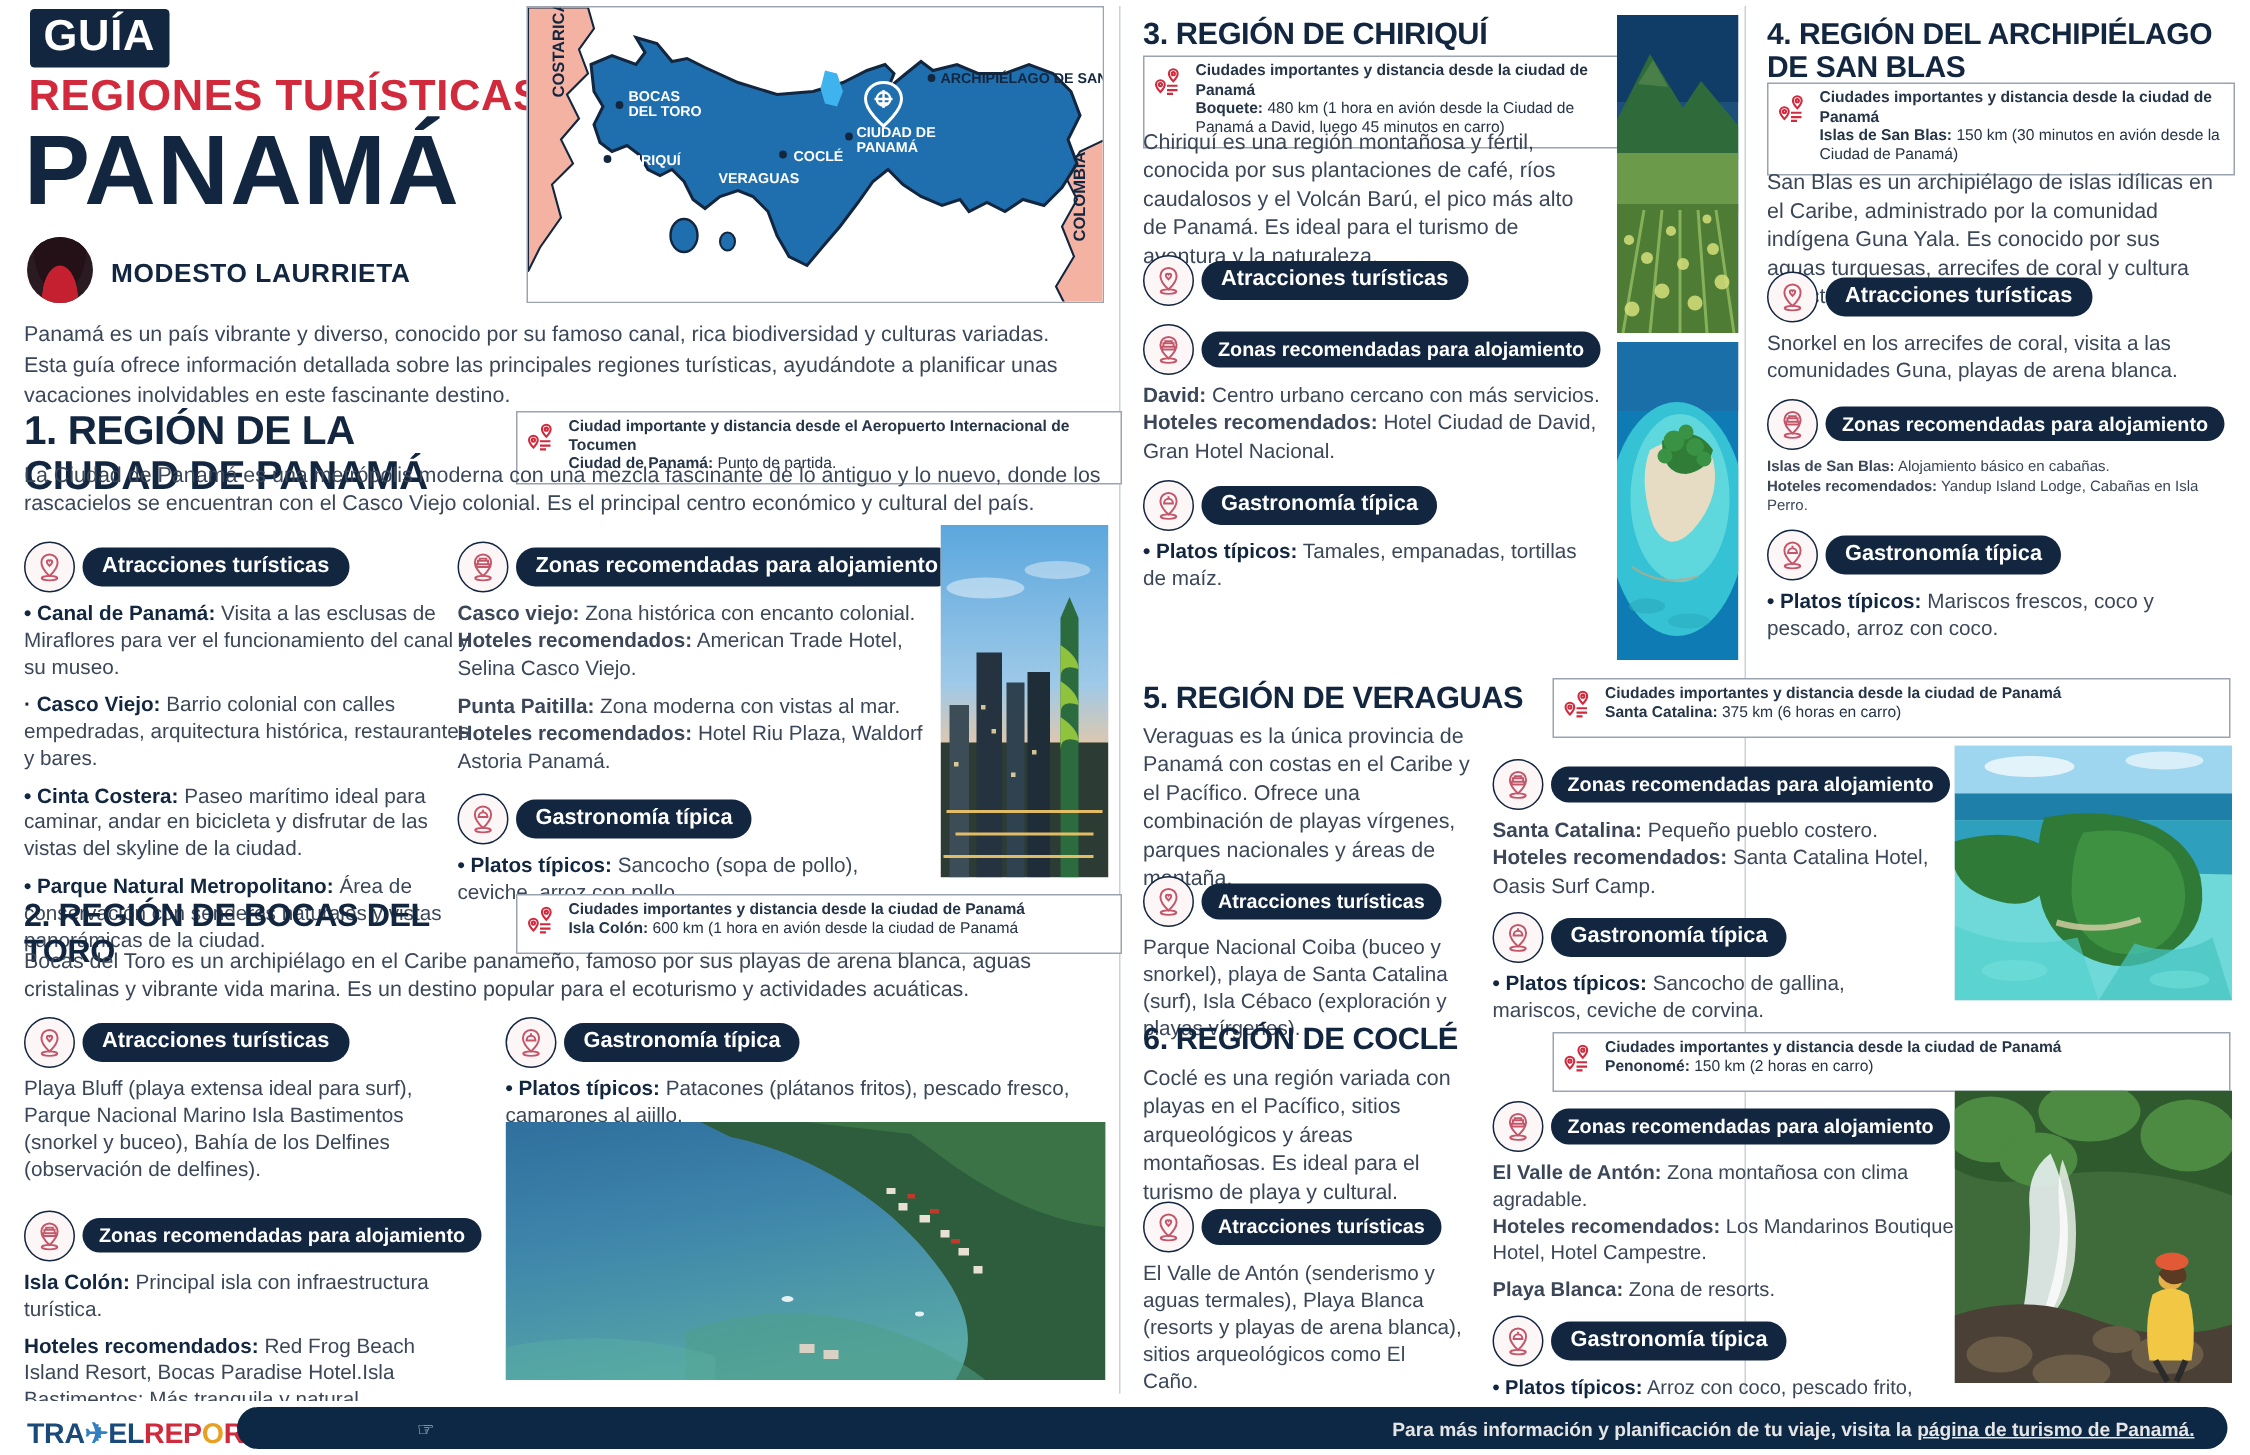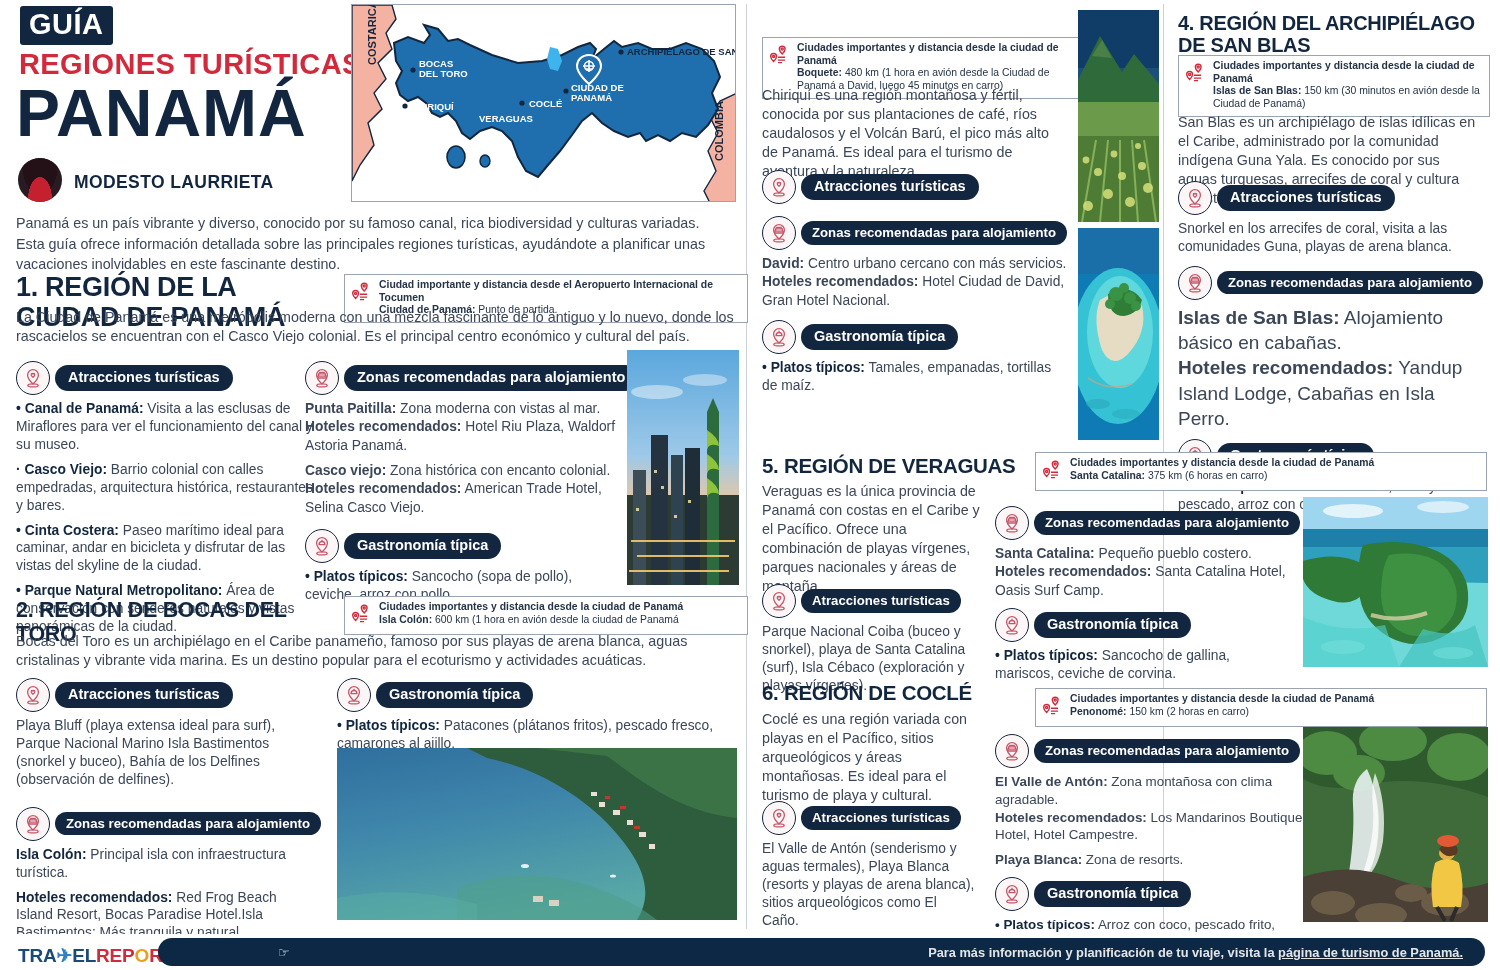--- a/index.html
+++ b/index.html
@@ -248,26 +248,26 @@
           <path d="M7.6 9.2v-2.4h6.8v2.4M6.8 9.2h8.4v1.8H6.8z"></path>
           <path d="M8.8 6.8V5.4h4.4v1.4"></path>
           <ellipse cx="11" cy="18.4" rx="5.2" ry="1.5"></ellipse>
         </g>
           </svg>
       </span>
       <span class="pill">Zonas recomendadas para alojamiento</span>
     </div>
     <div class="body-text" style="font-size:13.8px;">
       <div style="margin-bottom:7px;">
+        <div><b>Casco viejo:</b><span> Zona histórica con encanto colonial.</span></div>
+        <div><b>Hoteles recomendados:</b><span> American Trade Hotel, Selina Casco Viejo.</span></div>
+      </div>
+      <div style="margin-bottom:7px;">
         <div><b>Punta Paitilla:</b><span> Zona moderna con vistas al mar.</span></div>
         <div><b>Hoteles recomendados:</b><span> Hotel Riu Plaza, Waldorf Astoria Panamá.</span></div>
-      </div>
-      <div style="margin-bottom:7px;">
-        <div><b>Casco viejo:</b><span> Zona histórica con encanto colonial.</span></div>
-        <div><b>Hoteles recomendados:</b><span> American Trade Hotel, Selina Casco Viejo.</span></div>
       </div>
     </div>
     <div class="pill-row" style="margin-top:12px;">
       <span class="pill-icon">
         <svg width="22" height="22" viewBox="0 0 22 22">
             <g fill="none" stroke="#c4566a" stroke-width="1.3">
           <path d="M11 2.6c3 0 5.4 2.4 5.4 5.4 0 4-5.4 9-5.4 9s-5.4-5-5.4-9c0-3 2.4-5.4 5.4-5.4z"></path>
           <path d="M7.4 9.6h7.2M8.1 9.4a2.9 2.9 0 0 1 5.8 0"></path>
           <path d="M11 4.8v1.4"></path>
           <ellipse cx="11" cy="18.4" rx="5.2" ry="1.5"></ellipse>
@@ -427,20 +427,23 @@
       </g>
       <g fill="#d9d2c4">
         <rect x="196" y="148" width="10" height="6"></rect>
           <rect x="212" y="152" width="10" height="6"></rect>
       </g>
       <ellipse cx="188" cy="118" rx="4" ry="2" fill="#ffffff" opacity=".85"></ellipse>
       <ellipse cx="276" cy="128" rx="3" ry="1.6" fill="#ffffff" opacity=".85"></ellipse>
     </svg>
   </div>
 
+  <div class="col" style="left:762px; top:12px; width:300px;">
+    <div class="region-title" style="font-size:20.5px;">3. REGIÓN DE CHIRIQUÍ</div>
+  </div>
   <div class="col" style="left:762px; top:37px; width:318px;">
     <div class="infobox">
       <span class="pins">
         <svg width="22" height="22" viewBox="0 0 22 22">
             <g fill="none" stroke="#d12a3c" stroke-width="1.4">
           <path d="M13.2 2.2c1.6 0 2.9 1.3 2.9 2.9 0 2.1-2.9 5-2.9 5s-2.9-2.9-2.9-5c0-1.6 1.3-2.9 2.9-2.9z"></path>
           <circle cx="13.2" cy="5.1" r="1.05"></circle>
           <path d="M4.6 9.5c1.6 0 2.9 1.3 2.9 2.9 0 2.1-2.9 5-2.9 5s-2.9-2.9-2.9-5c0-1.6 1.3-2.9 2.9-2.9z"></path>
           <circle cx="4.6" cy="12.4" r="1.05"></circle>
           <path d="M9 13.2h7M9 16.1h7M9 18.6h4"></path>
@@ -625,21 +628,21 @@
             <g fill="none" stroke="#c4566a" stroke-width="1.3">
           <path d="M11 2.6c3 0 5.4 2.4 5.4 5.4 0 4-5.4 9-5.4 9s-5.4-5-5.4-9c0-3 2.4-5.4 5.4-5.4z"></path>
           <path d="M7.6 9.2v-2.4h6.8v2.4M6.8 9.2h8.4v1.8H6.8z"></path>
           <path d="M8.8 6.8V5.4h4.4v1.4"></path>
           <ellipse cx="11" cy="18.4" rx="5.2" ry="1.5"></ellipse>
         </g>
           </svg>
       </span>
       <span class="pill sm">Zonas recomendadas para alojamiento</span>
     </div>
-    <div class="body-text" style="font-size:19px;">
+    <div class="body-text" style="font-size:10px;">
       <div style="margin-bottom:7px;">
         <div><b>Islas de San Blas:</b><span> Alojamiento básico en cabañas.</span></div>
         <div><b>Hoteles recomendados:</b><span> Yandup Island Lodge, Cabañas en Isla Perro.</span></div>
       </div>
     </div>
     <div class="pill-row" style="margin-top:8px;">
       <span class="pill-icon">
         <svg width="22" height="22" viewBox="0 0 22 22">
             <g fill="none" stroke="#c4566a" stroke-width="1.3">
           <path d="M11 2.6c3 0 5.4 2.4 5.4 5.4 0 4-5.4 9-5.4 9s-5.4-5-5.4-9c0-3 2.4-5.4 5.4-5.4z"></path>

